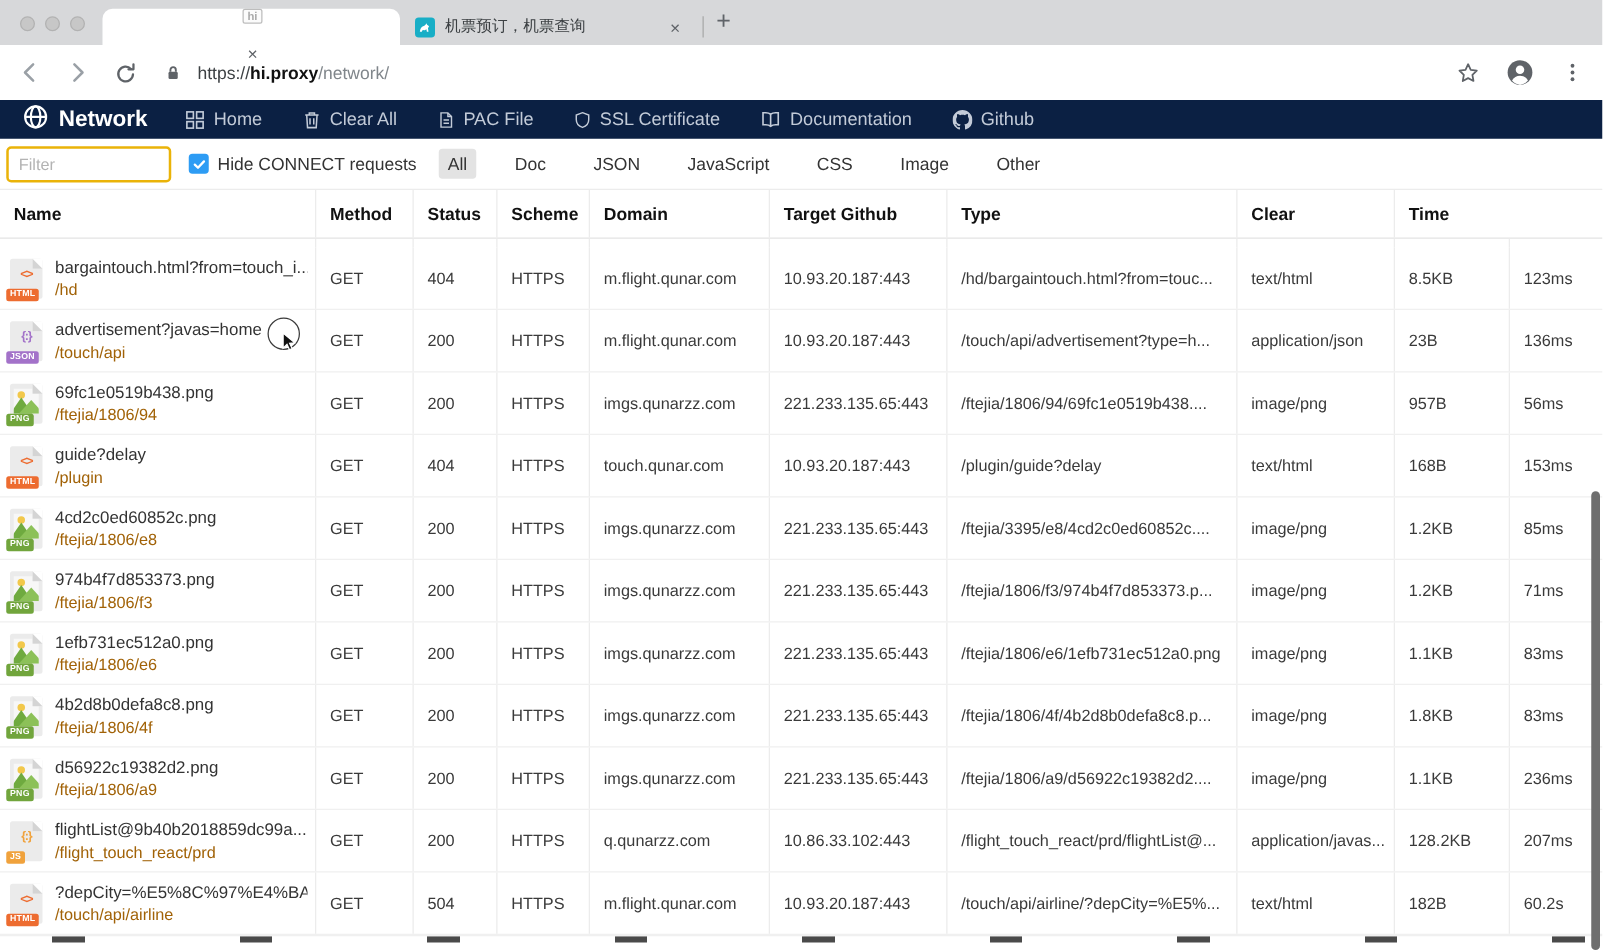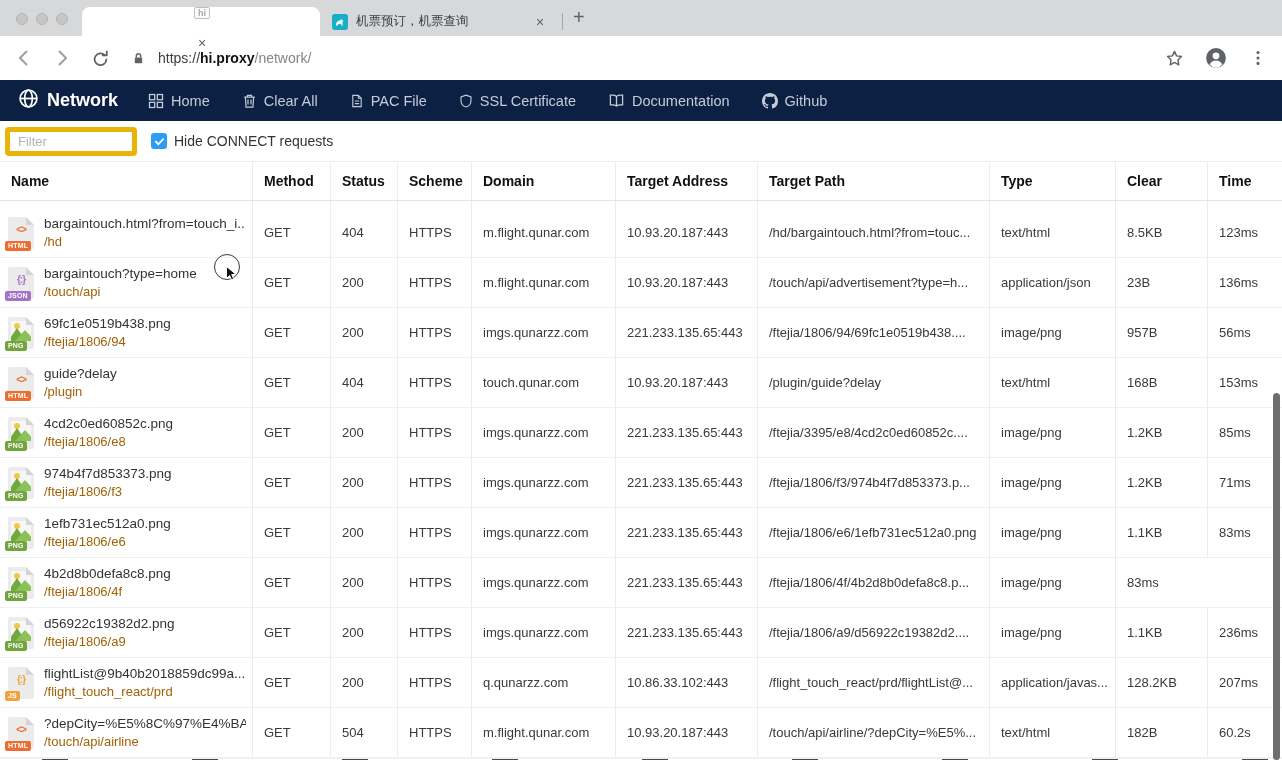--- a/index.html
+++ b/index.html
@@ -25,29 +25,29 @@
   
   .urlbar { height:44px; background:#fff; display:flex; align-items:center; padding:0 12px; gap:14px; }
   .nav-btn { width:24px; height:24px; display:flex; align-items:center; justify-content:center; }
   .url-text { flex:1; display:flex; align-items:center; gap:8px; font-size:14px; }
   .url-scheme { color:#3c4043; }
   .url-host { color:#111; font-weight:bold; }
   .url-path { color:#80868b; }
   .right-btns { display:flex; gap:18px; align-items:center; }
 
   
-  .appheader { height:41px; background:#0b2043; display:flex; align-items:center; padding:0 10px; }
+  .appheader { height:31px; background:#0b2043; display:flex; align-items:center; padding:0 10px; }
   .brand { display:flex; align-items:center; gap:8px; color:#fff; font-size:18px; font-weight:bold; padding:0 8px; }
   .app-nav { display:flex; align-items:center; margin-left:22px; gap:32px; }
   .nav-item { display:flex; align-items:center; gap:7px; color:#c3cbd8; font-size:14.5px; cursor:pointer; }
   .nav-item svg { display:block; }
 
   
   .filterbar { height:40px; display:flex; align-items:center; padding:0 5px; gap:0; }
-  .filter-input { width:132px; height:29px; border:5px solid #eab308; border-radius:4px;
+  .filter-input { width:132px; height:29px; border:2px solid #eab308; border-radius:4px;
     padding:0 8px; font-size:13px; color:#333; outline:none; font-family:"Liberation Sans",sans-serif; }
   .filter-input::placeholder { color:#b3b3b3; }
   .chk-wrap { display:flex; align-items:center; gap:7px; margin-left:14px; }
   .chk { width:16px; height:16px; border-radius:3px; background:#2d9cf4; display:flex; align-items:center; justify-content:center; }
   .chk-label { font-size:14px; color:#333; }
   .type-tabs { display:flex; align-items:center; gap:24px; margin-left:18px; }
   .type-tab { font-size:14px; color:#333; padding:4px 7px; border-radius:3px; cursor:pointer; }
   .type-tab.active { background:#e3e3e3; }
 
   
@@ -255,31 +255,39 @@
   <div class="filterbar">
     <input class="filter-input" placeholder="Filter" style="">
     <span class="chk-wrap">
       <span class="chk">
         <svg width="11" height="11" viewBox="0 0 12 12">
             <path d="M2 6.2l2.8 2.8L10 3.4" fill="none" stroke="#fff" stroke-width="2" stroke-linecap="round" stroke-linejoin="round"></path>
           </svg>
       </span>
       <span class="chk-label">Hide CONNECT requests</span>
     </span>
+    <div class="type-tabs">
+        <span class="type-tab active">All</span>
+        <span class="type-tab">Doc</span>
+        <span class="type-tab">JSON</span>
+        <span class="type-tab">JavaScript</span>
+        <span class="type-tab">CSS</span>
+        <span class="type-tab">Image</span>
+        <span class="type-tab">Other</span>
+      </div>
   </div>
 
   <div>
     <div class="trow thead">
         <div>Name</div>
         <div>Method</div>
         <div>Status</div>
         <div>Scheme</div>
         <div>Domain</div>
-        <div>Target Address</div>
-        <div>Target Path</div>
+        <div>Target Github</div>
         <div>Type</div>
         <div>Clear</div>
         <div>Time</div>
       </div>
     <div class="trow partial-strip">
       <div></div>
         <div></div>
         <div></div>
         <div></div>
         <div></div>
@@ -314,21 +322,21 @@
   </div>
 
   <div class="trow brow">
     <div class="cell-name">
       <span class="ficon ficon-json">
               <span class="fold"></span>
               <span class="glyph">{:}</span>
               <span class="badge">JSON</span>
             </span>
       <span class="name-lines">
-        <span class="name-main">bargaintouch?type=home</span>
+        <span class="name-main">advertisement?javas=home</span>
         <span class="name-sub">/touch/api</span>
       </span>
     </div>
     <div>GET</div>
     <div>200</div>
     <div>HTTPS</div>
     <div>m.flight.qunar.com</div>
     <div>10.93.20.187:443</div>
     <div>/touch/api/advertisement?type=h...</div>
     <div>application/json</div>
@@ -483,20 +491,21 @@
         <span class="name-sub">/ftejia/1806/4f</span>
       </span>
     </div>
     <div>GET</div>
     <div>200</div>
     <div>HTTPS</div>
     <div>imgs.qunarzz.com</div>
     <div>221.233.135.65:443</div>
     <div>/ftejia/1806/4f/4b2d8b0defa8c8.p...</div>
     <div>image/png</div>
+    <div>1.8KB</div>
     <div>83ms</div>
   </div>
 
   <div class="trow brow">
     <div class="cell-name">
       <span class="ficon ficon-png">
               <span class="png-thumb">
                 <span class="sun"></span>
                 <span class="mtn1"></span>
                 <span class="mtn2"></span>

